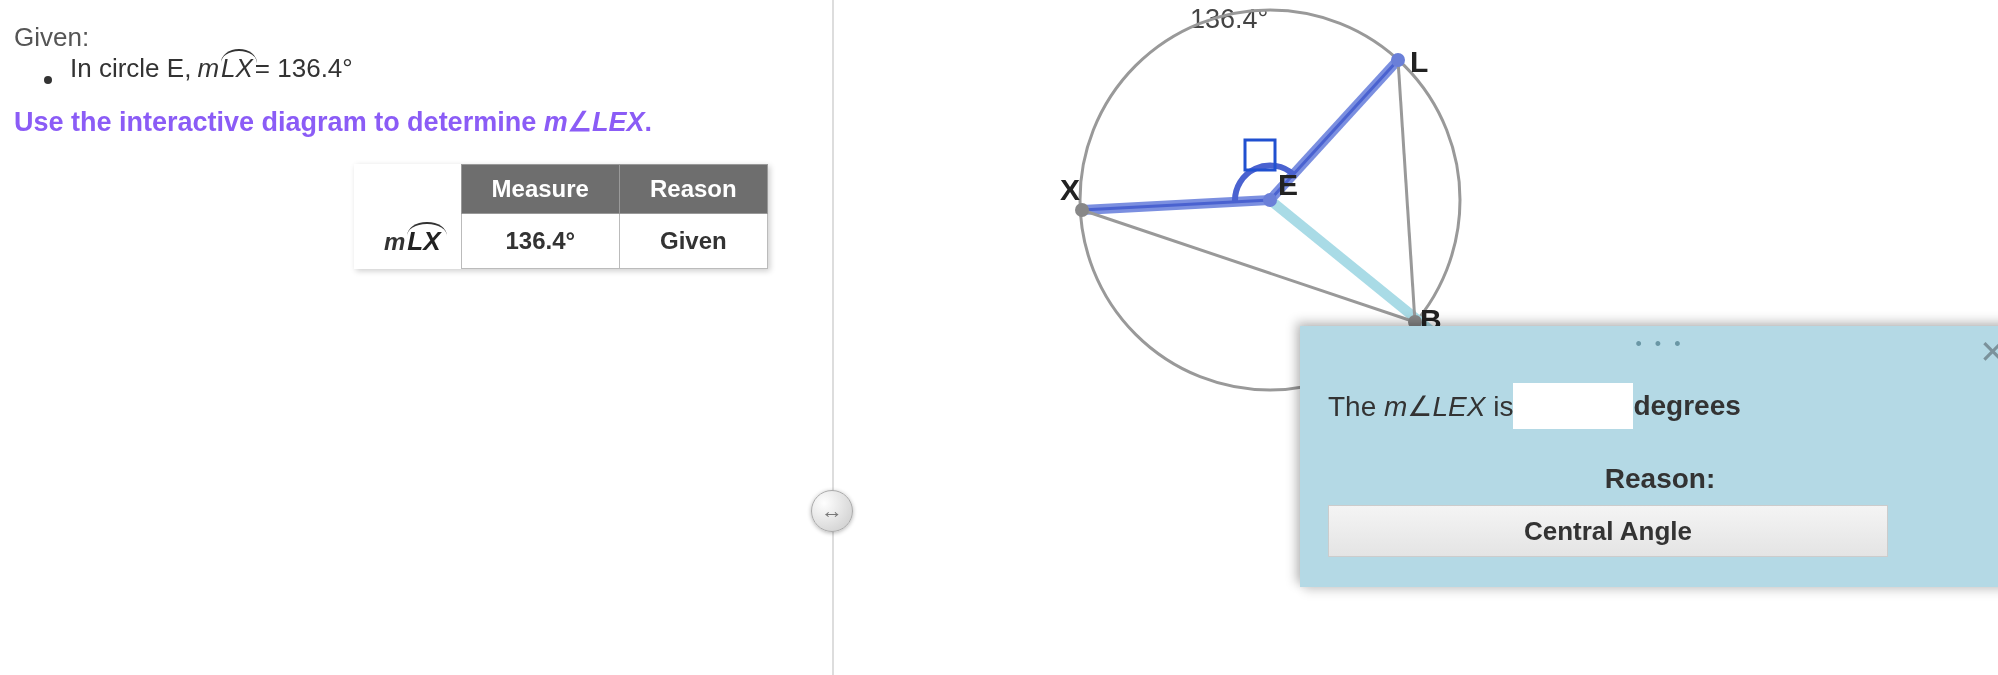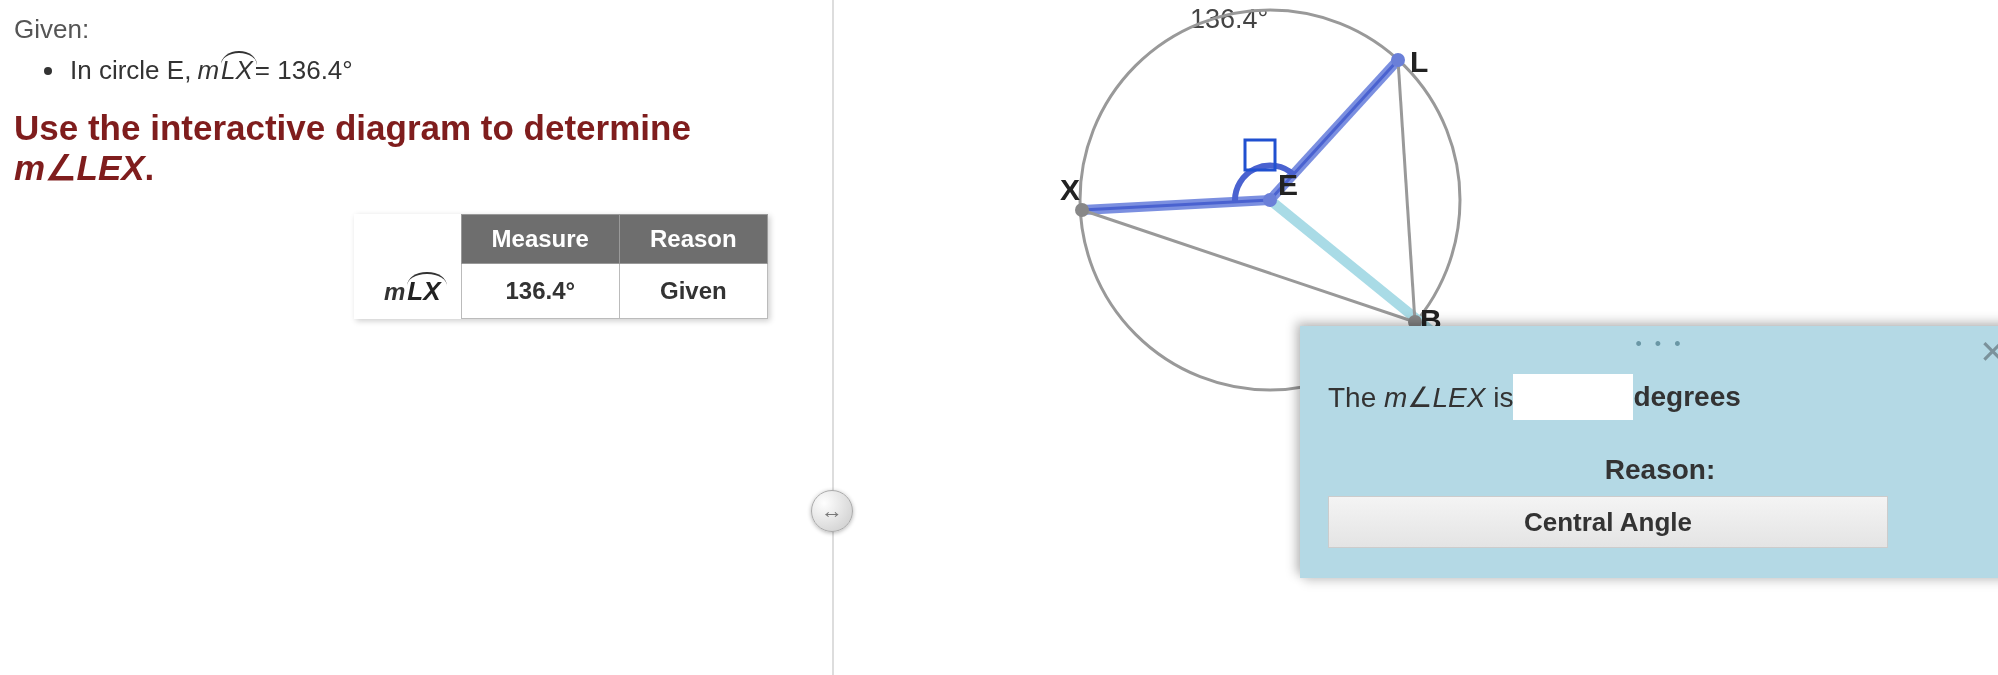--- a/index.html
+++ b/index.html
@@ -32,42 +32,42 @@
     border: 1px solid #aaa;
     box-shadow: 0 1px 4px rgba(0,0,0,.3);
     display: flex;
     align-items: center;
     justify-content: center;
     color: #777;
     font-size: 22px;
   }
   .left-panel {
     position: absolute;
-    left: 0; top: 4px;
+    left: 0; top: 12px;
     width: 830px;
     padding: 10px 14px;
   }
   .given-label { font-size: 26px; color: #555; }
-  .bullet-row { display: flex; align-items: center; margin-top: 10px; padding-left: 30px; font-size: 26px; color: #333; }
+  .bullet-row { display: flex; align-items: flex-end; padding-left: 30px; font-size: 26px; color: #333; }
   .bullet-row .dot { width: 8px; height: 8px; background: #333; border-radius: 50%; margin-right: 18px; }
   .arc-span { font-style: italic; position: relative; display: inline-block; padding: 0 2px;}
   .arc-span::before {
     content: "";
     position: absolute;
     left: 2px; right: -2px; top: -4px;
     height: 12px;
     border-top: 2px solid #333;
     border-radius: 50% 50% 0 0 / 100% 100% 0 0;
   }
   .arc-span.arc2::before { left: 2px; right: -4px; }
   .instruction {
     margin-top: 22px;
-    font-size: 35px;
-    font-weight: bold;
-    color: #7f1d1d;
+    font-size: 27px;
+    font-weight: bold;
+    color: #8b5cf6;
   }
   .ital { font-style: italic; }
   .angle { font-style: normal; }
   table.proof {
     margin-top: 26px;
     margin-left: 340px;
     border-collapse: collapse;
     box-shadow: 2px 2px 6px rgba(0,0,0,.2);
     font-size: 24px;
   }
@@ -131,21 +131,21 @@
   }
   .popup .close {
     position: absolute;
     right: 14px; top: 10px;
     font-size: 32px;
     color: #7b929b;
     cursor: pointer;
     line-height: 1;
   }
   .popup .line1 {
-    margin-top: 26px;
+    margin-top: 35px;
     font-size: 28px;
     color: #333;
     display: flex;
     align-items: center;
   }
   .popup .line1 .inputbox {
     width: 120px;
     height: 46px;
     background: #fff;
     border: none;

